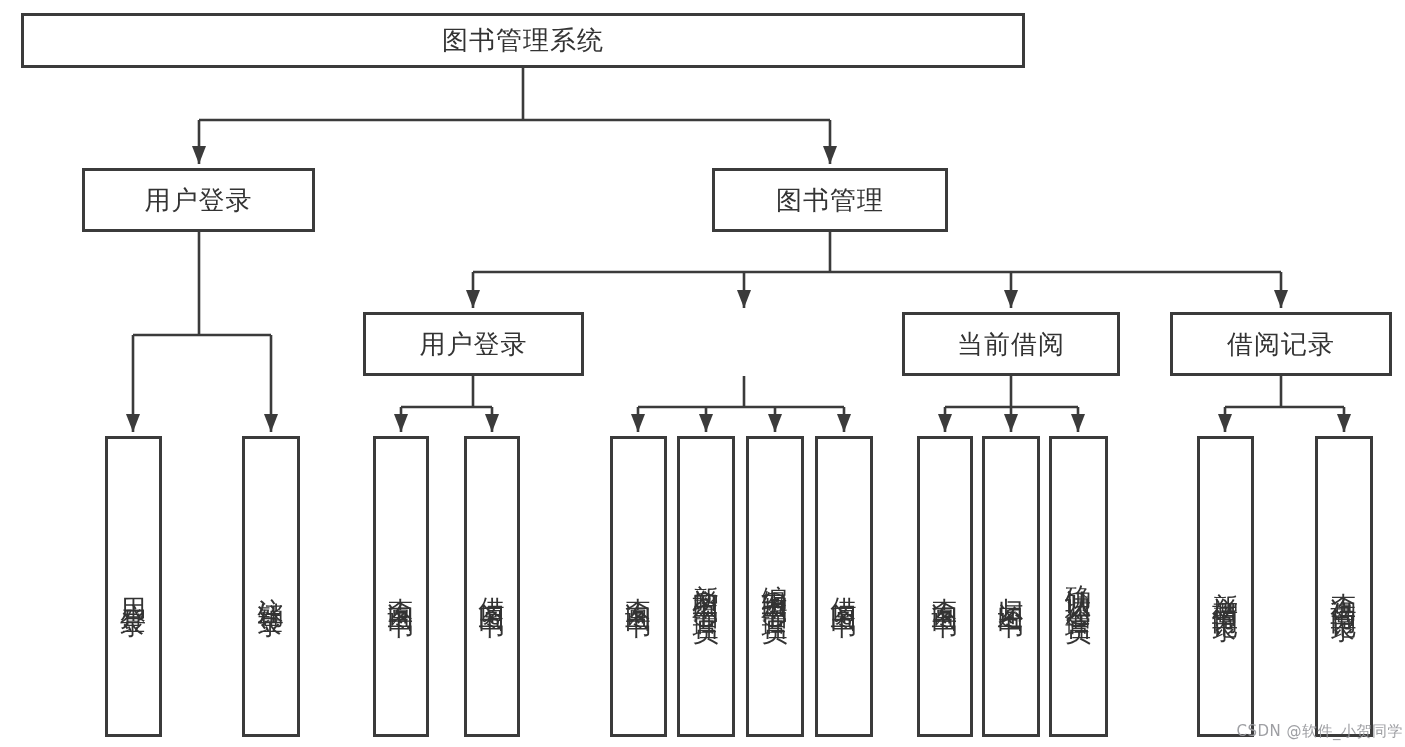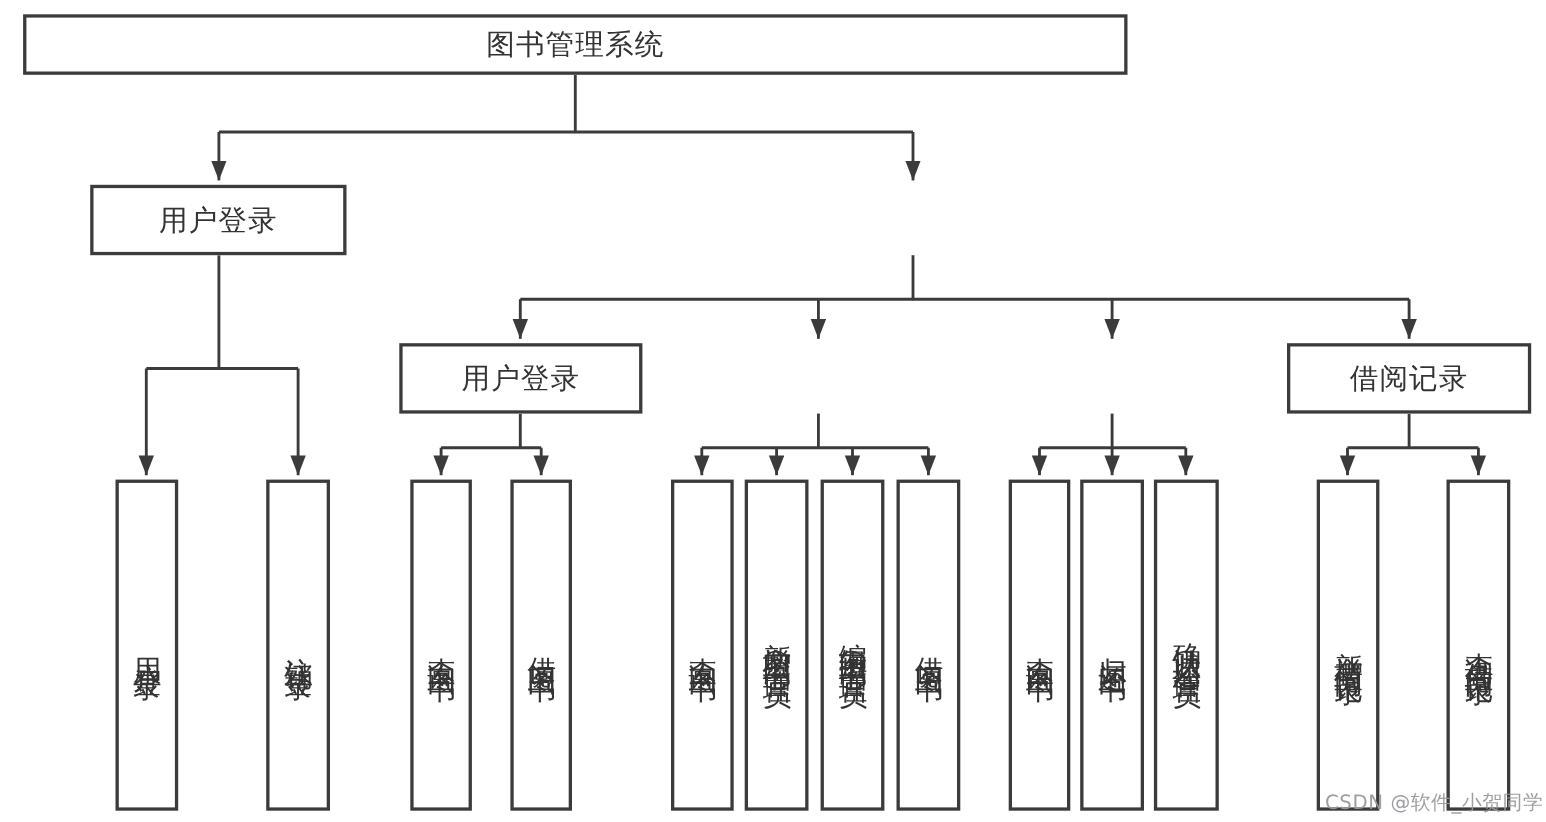--- a/index.html
+++ b/index.html
@@ -13,21 +13,21 @@
     background:#ffffff;border:3px solid #3b3b3b;color:#333333;
     display:flex;align-items:center;justify-content:center;
   }
   .node.h span{font-size:26px;letter-spacing:1px;white-space:nowrap;}
   .node.v span{
     writing-mode:vertical-rl;text-orientation:mixed;
     font-size:26px;letter-spacing:5px;line-height:1;white-space:nowrap;
   }
   .watermark{
     position:absolute;right:2px;bottom:6px;z-index:5;
-    font-size:18px;letter-spacing:.5px;color:rgba(153,154,158,.95);white-space:nowrap;
+    font-size:15px;letter-spacing:.5px;color:rgba(153,154,158,.95);white-space:nowrap;
   }
 </style>
 </head>
 <body>
 
 <div class="stage">
 
   <svg class="wires" width="1405" height="747" viewBox="0 0 1405 747">
     <defs>
       <marker id="arw" markerUnits="userSpaceOnUse" markerWidth="20" markerHeight="16" refX="18" refY="7" orient="auto">
@@ -85,23 +85,29 @@
     </g>
   </svg>
 
   <div class="node h" style="left:21px;top:13px;width:1004px;height:55px">
     <span>图书管理系统</span>
   </div>
 
   <div class="node h" style="left:82px;top:168px;width:233px;height:64px">
     <span>用户登录</span>
   </div>
+  <div class="node h" style="left:712px;top:168px;width:236px;height:64px">
+    <span>图书管理</span>
+  </div>
 
   <div class="node h" style="left:363px;top:312px;width:221px;height:64px">
     <span>用户登录</span>
+  </div>
+  <div class="node h" style="left:902px;top:312px;width:218px;height:64px">
+    <span>当前借阅</span>
   </div>
   <div class="node h" style="left:1170px;top:312px;width:222px;height:64px">
     <span>借阅记录</span>
   </div>
 
   <div class="node v" style="left:105px;top:436px;width:57px;height:301px">
     <span>用户登录</span>
   </div>
   <div class="node v" style="left:242px;top:436px;width:58px;height:301px">
     <span>注销登录</span>

